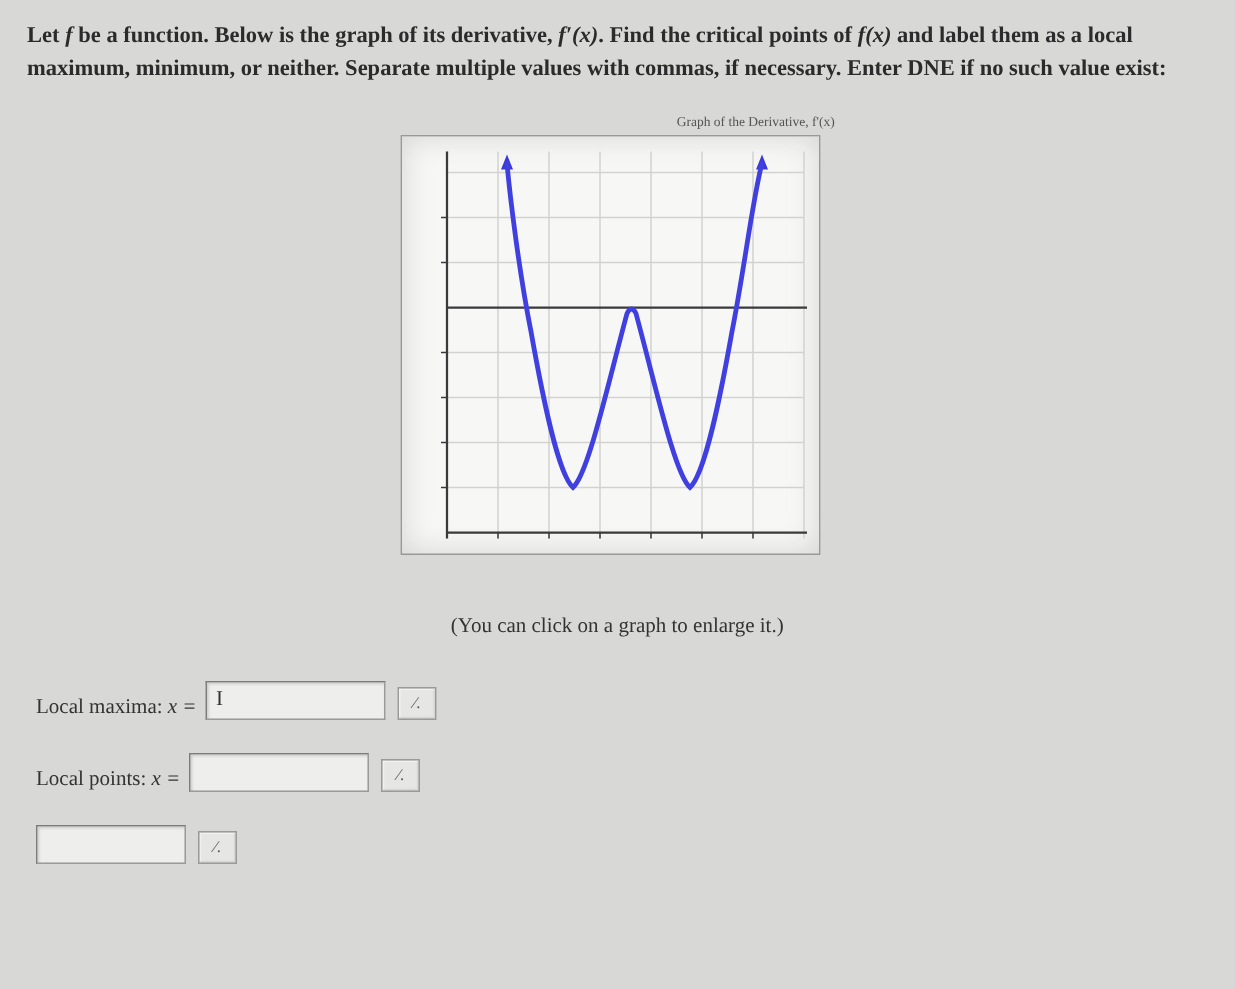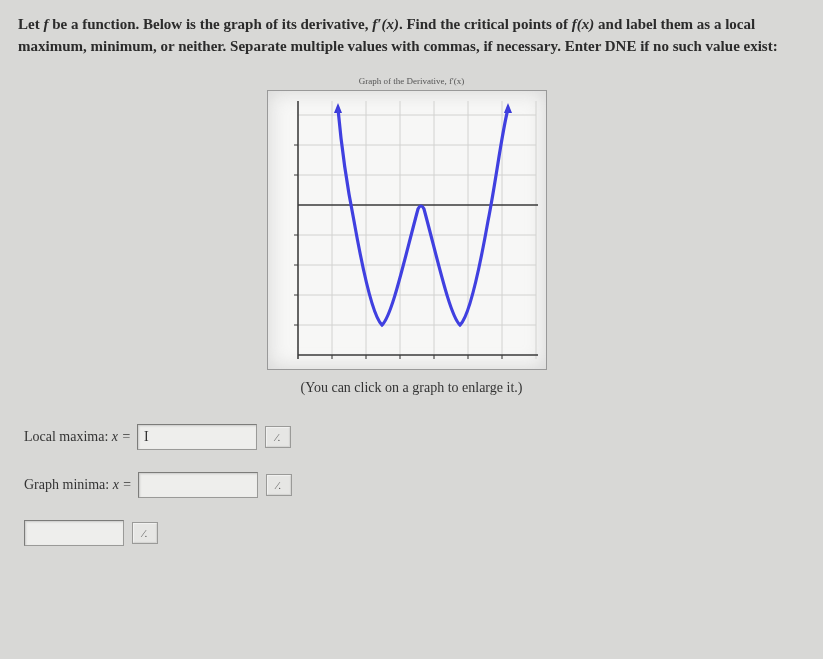--- a/index.html
+++ b/index.html
@@ -19,49 +19,49 @@
       color: #2b2b2b;
       filter: blur(0.3px);
       font-weight: bold;
     }
     .math-fn { font-style: italic; }
     .graph-wrap {
       margin: 18px auto 8px auto;
       width: 290px;
     }
     .graph-title {
-      text-align: center;
+      text-align: right;
       font-size: 9px;
       color: #555;
       margin-bottom: 4px;
       filter: blur(0.3px);
     }
     .graph-box {
       width: 280px;
       height: 280px;
       background: #f7f7f6;
       border: 1px solid #999;
       position: relative;
       box-shadow: inset 0 0 20px rgba(160,160,160,0.4);
     }
     .caption {
       text-align: center;
       font-size: 14px;
       color: #333;
-      margin-top: 10px;
+      margin-top: 40px;
       filter: blur(0.3px);
       font-family: Liberation Serif, serif;
     }
     .answers {
       margin-top: 28px;
       padding-left: 6px;
     }
     .answer-row {
       display: flex;
-      align-items: center;
+      align-items: flex-end;
       margin-bottom: 22px;
       font-size: 14px;
       color: #333;
       filter: blur(0.3px);
     }
     .answer-label { white-space: nowrap; margin-right: 6px; }
     .answer-input {
       background: #eeeeec;
       border: 1px solid #9a9a98;
       border-top-color: #7c7c7a;
@@ -166,21 +166,21 @@
       <span>Local maxima: </span><span class="eq">x =</span>
     </span>
     <input class="answer-input" value="I" style="">
     <div class="preview-btn">
       <span>⁄.</span>
     </div>
   </div>
 
   <div class="answer-row">
     <span class="answer-label">
-      <span>Graph minima: </span><span class="eq">x =</span>
+      <span>Local points: </span><span class="eq">x =</span>
     </span>
     <input class="answer-input" value="" style="">
     <div class="preview-btn">
       <span>⁄.</span>
     </div>
   </div>
 
   <div class="answer-row">
     <input class="answer-input" style="width: 100px;" value="">
     <div class="preview-btn">

